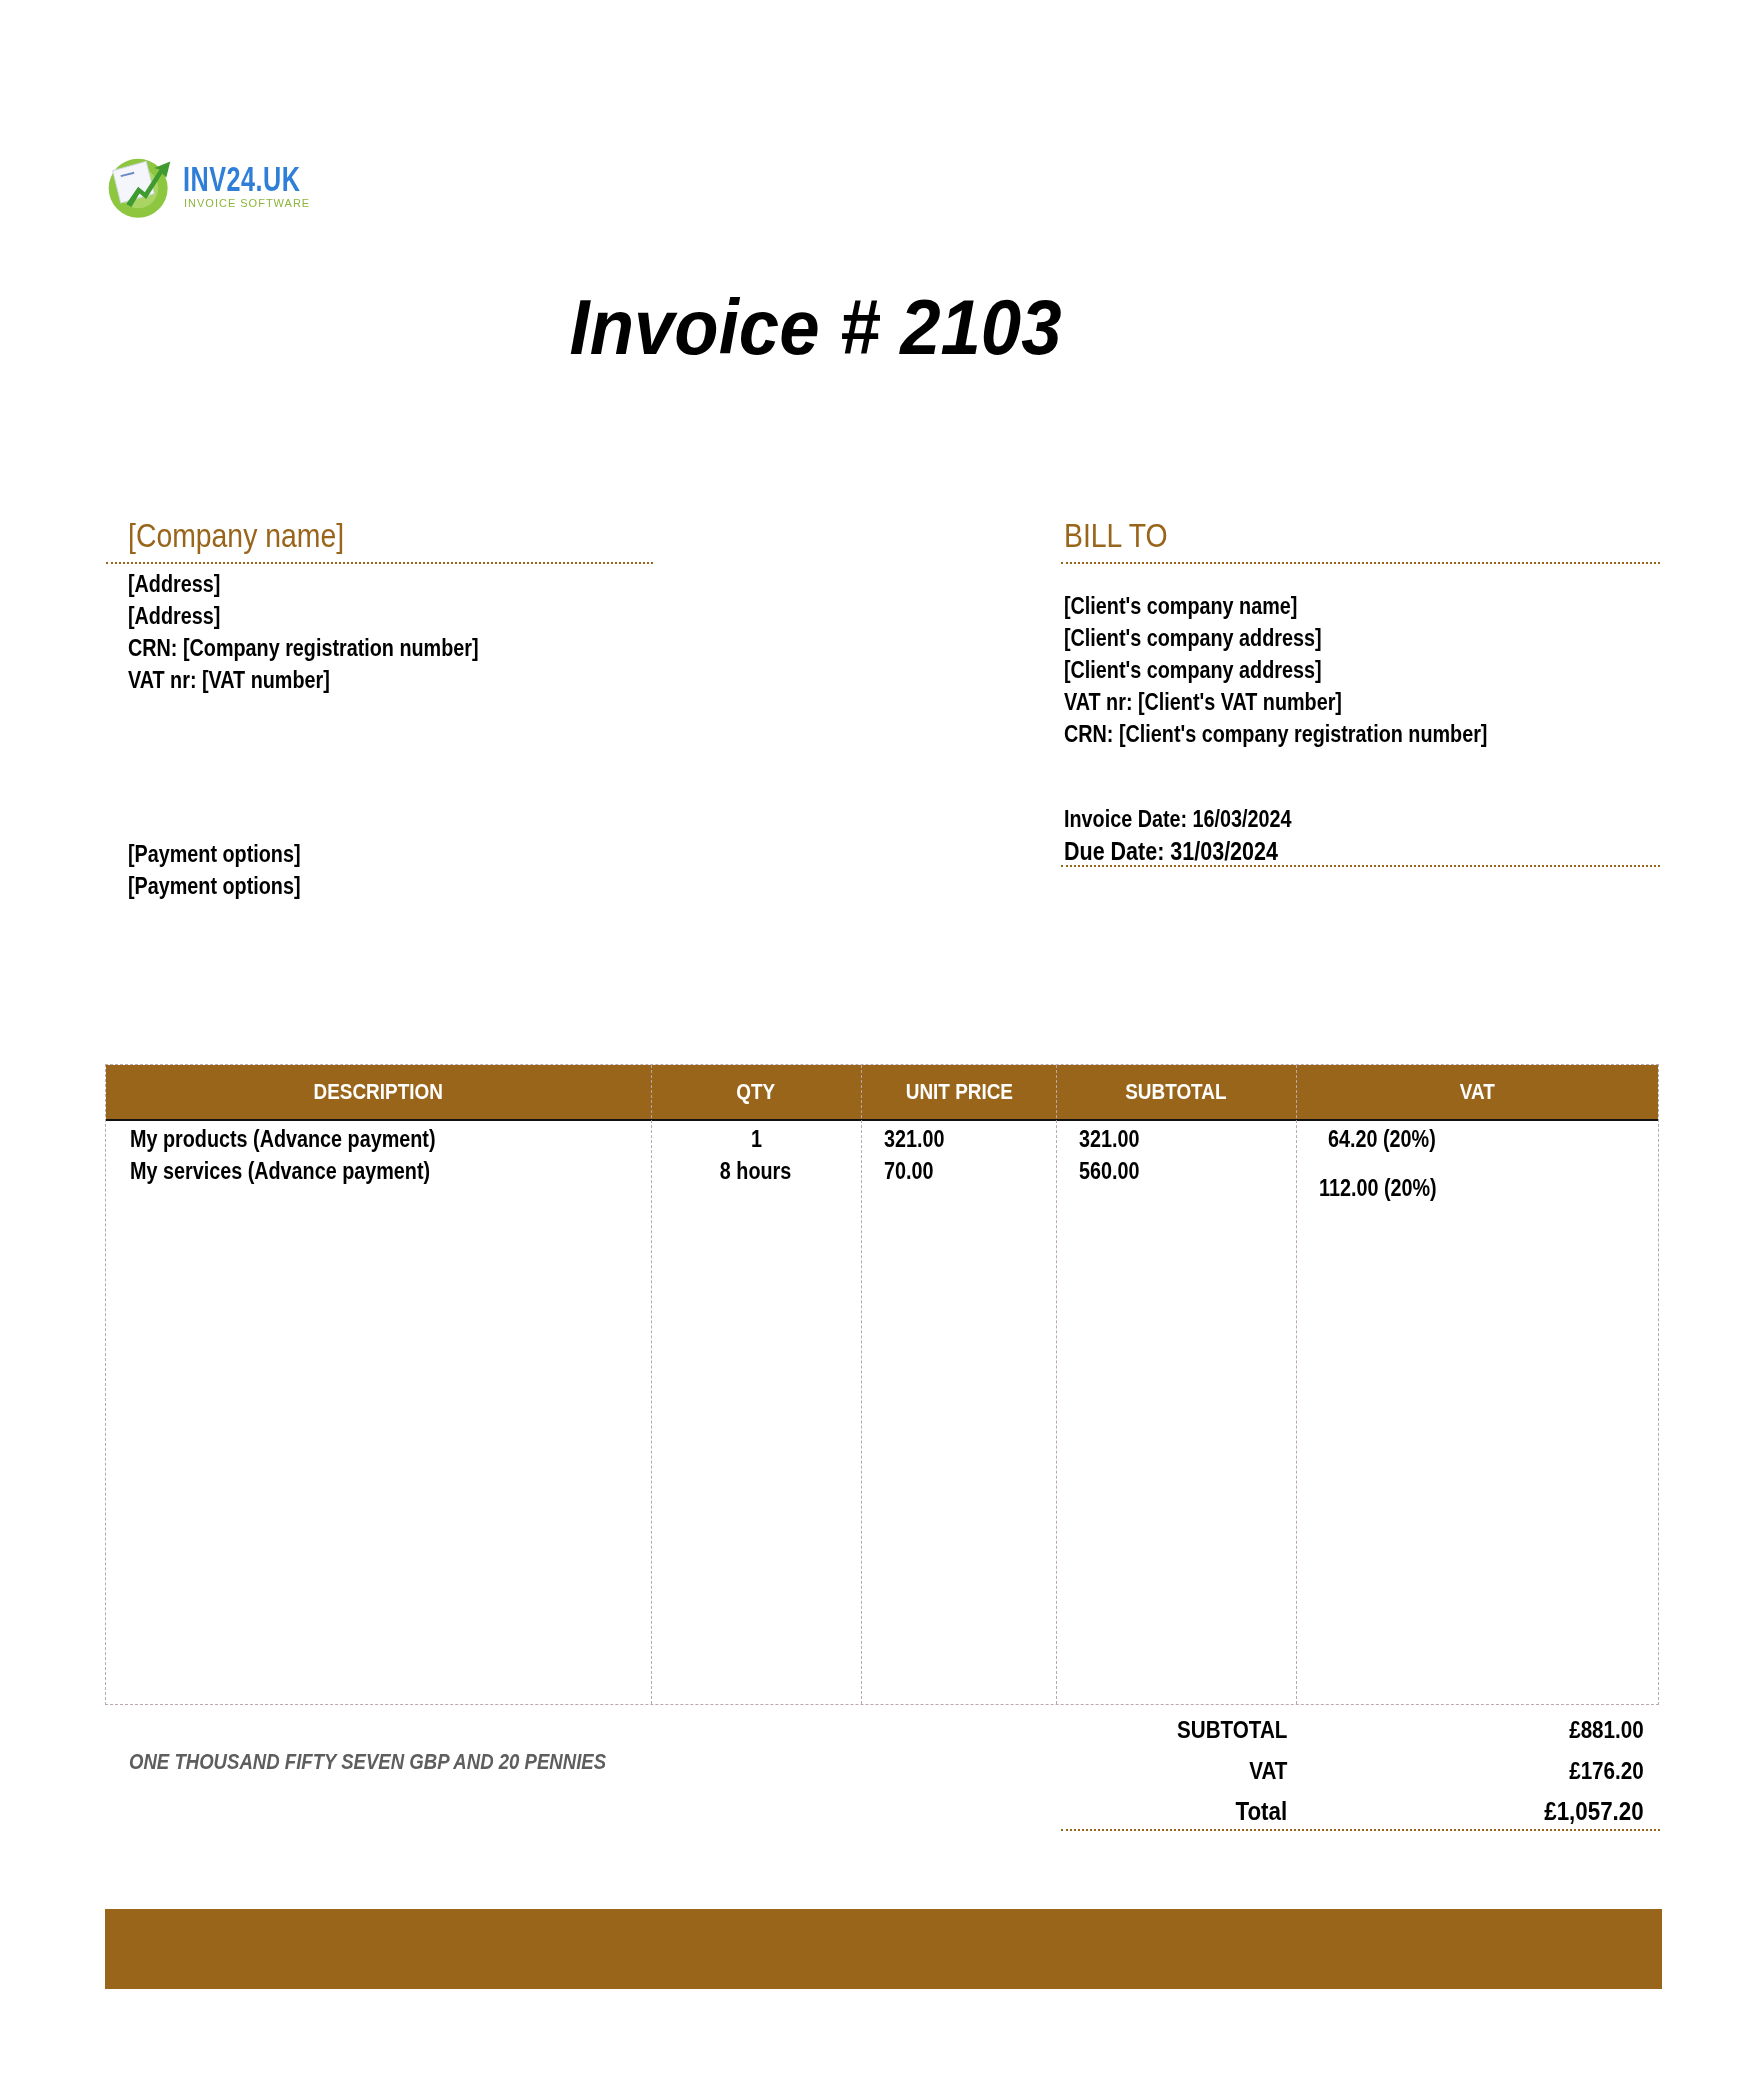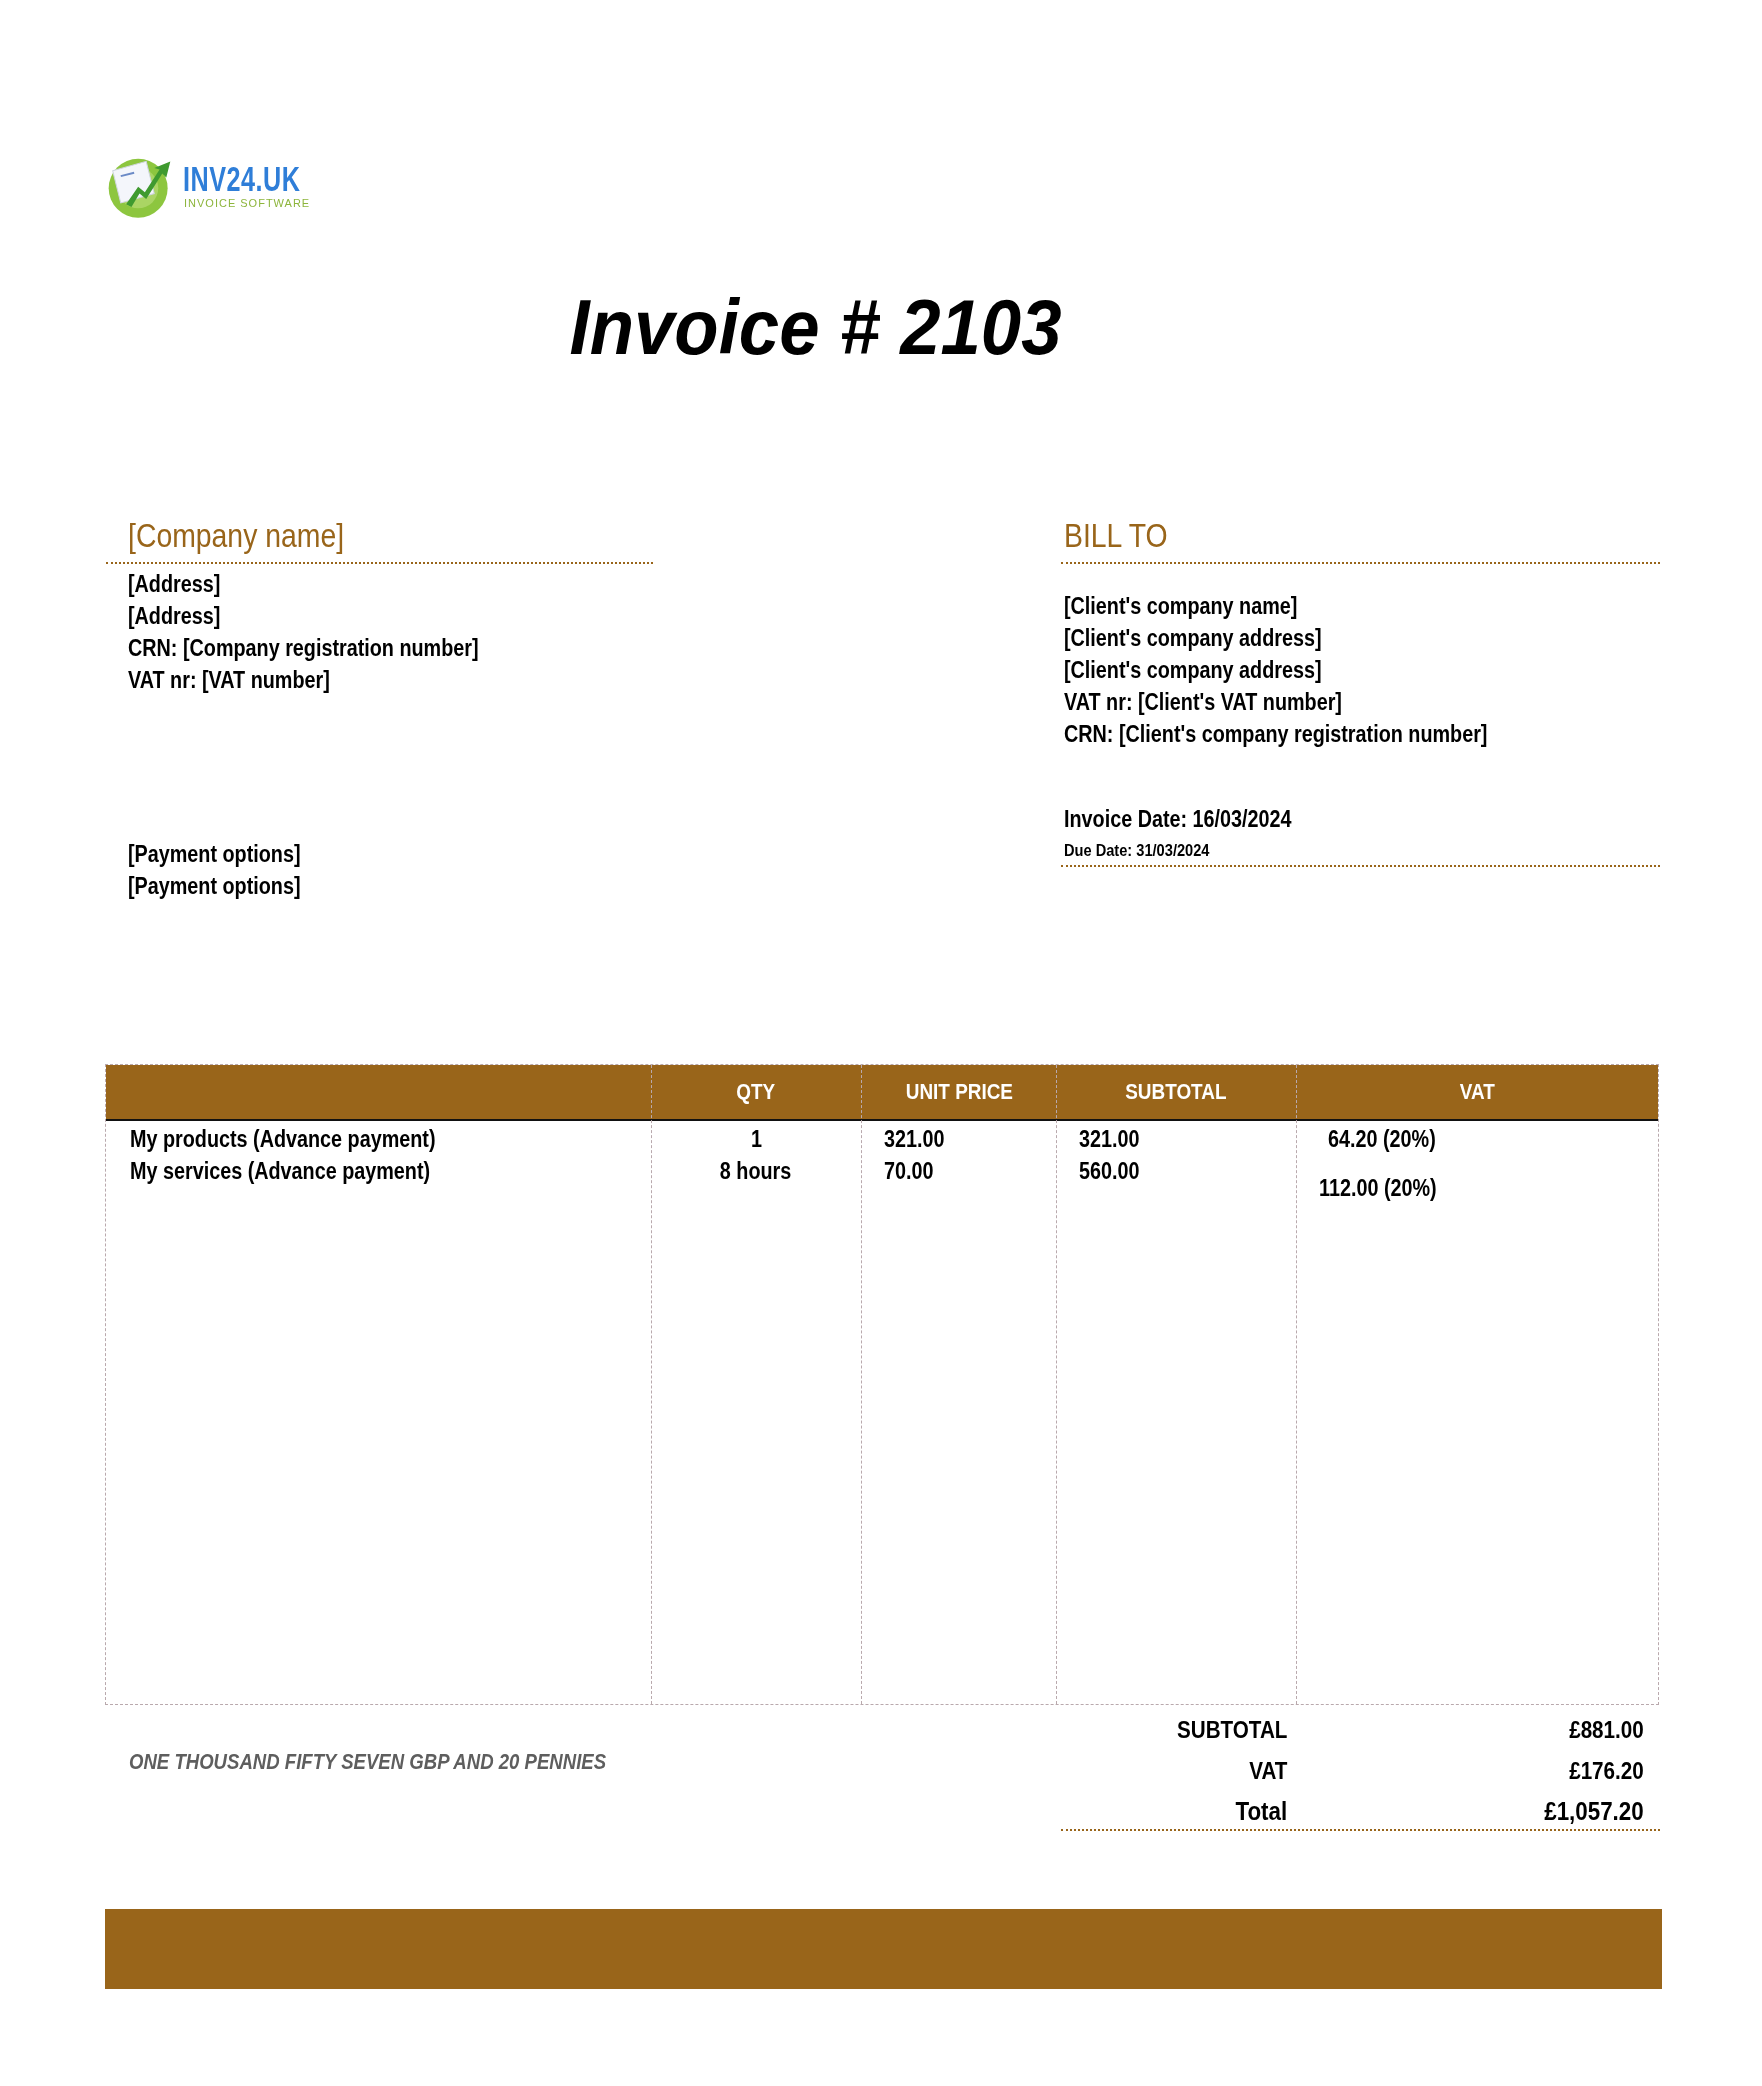--- a/index.html
+++ b/index.html
@@ -78,31 +78,32 @@
 <div class="dash" style="left:1061px; top:562px; width:599px;"></div>
 <div class="abs" style="left:1064px; top:590px;">
   <div class="line"><span class="narrow">[Client's company name]</span></div>
   <div class="line"><span class="narrow">[Client's company address]</span></div>
   <div class="line"><span class="narrow">[Client's company address]</span></div>
   <div class="line"><span class="narrow">VAT nr: [Client's VAT number]</span></div>
   <div class="line"><span class="narrow">CRN: [Client's company registration number]</span></div>
 </div>
 <div class="abs" style="left:1064px; top:803px;">
   <div class="line"><span class="narrow">Invoice Date: 16/03/2024</span></div>
-  <div class="line" style="font-size:17px;"><span class="narrow">Due Date: 31/03/2024</span></div>
+  <div class="line" style="font-size:25px;"><span class="narrow">Due Date: 31/03/2024</span></div>
 </div>
 <div class="dash" style="left:1061px; top:865px; width:599px;"></div>
 
 <div id="tbl" class="abs">
   <div class="head"></div>
   <div class="col" style="left:545px;"></div>
   <div class="col" style="left:755px;"></div>
   <div class="col" style="left:950px;"></div>
   <div class="col" style="left:1190px;"></div>
 
+  <div class="th" style="left:0; width:545px;"><span class="narrow" style="transform-origin:center;">DESCRIPTION</span></div>
   <div class="th" style="left:545px; width:210px;"><span class="narrow" style="transform-origin:center;">QTY</span></div>
   <div class="th" style="left:755px; width:196px;"><span class="narrow" style="transform-origin:center;">UNIT PRICE</span></div>
   <div class="th" style="left:950px; width:240px;"><span class="narrow" style="transform-origin:center;">SUBTOTAL</span></div>
   <div class="th" style="left:1190px; width:362px;"><span class="narrow" style="transform-origin:center;">VAT</span></div>
 
   <div>
     <div class="td" style="left:24px; top:61px;"><span class="narrow">My products (Advance payment)</span></div>
     <div class="td" style="left:545px; width:210px; top:61px; text-align:center;"><span class="narrow" style="transform-origin:center bottom;">1</span></div>
     <div class="td" style="left:778px; top:61px;"><span class="narrow">321.00</span></div>
     <div class="td" style="left:973px; top:61px;"><span class="narrow">321.00</span></div>

